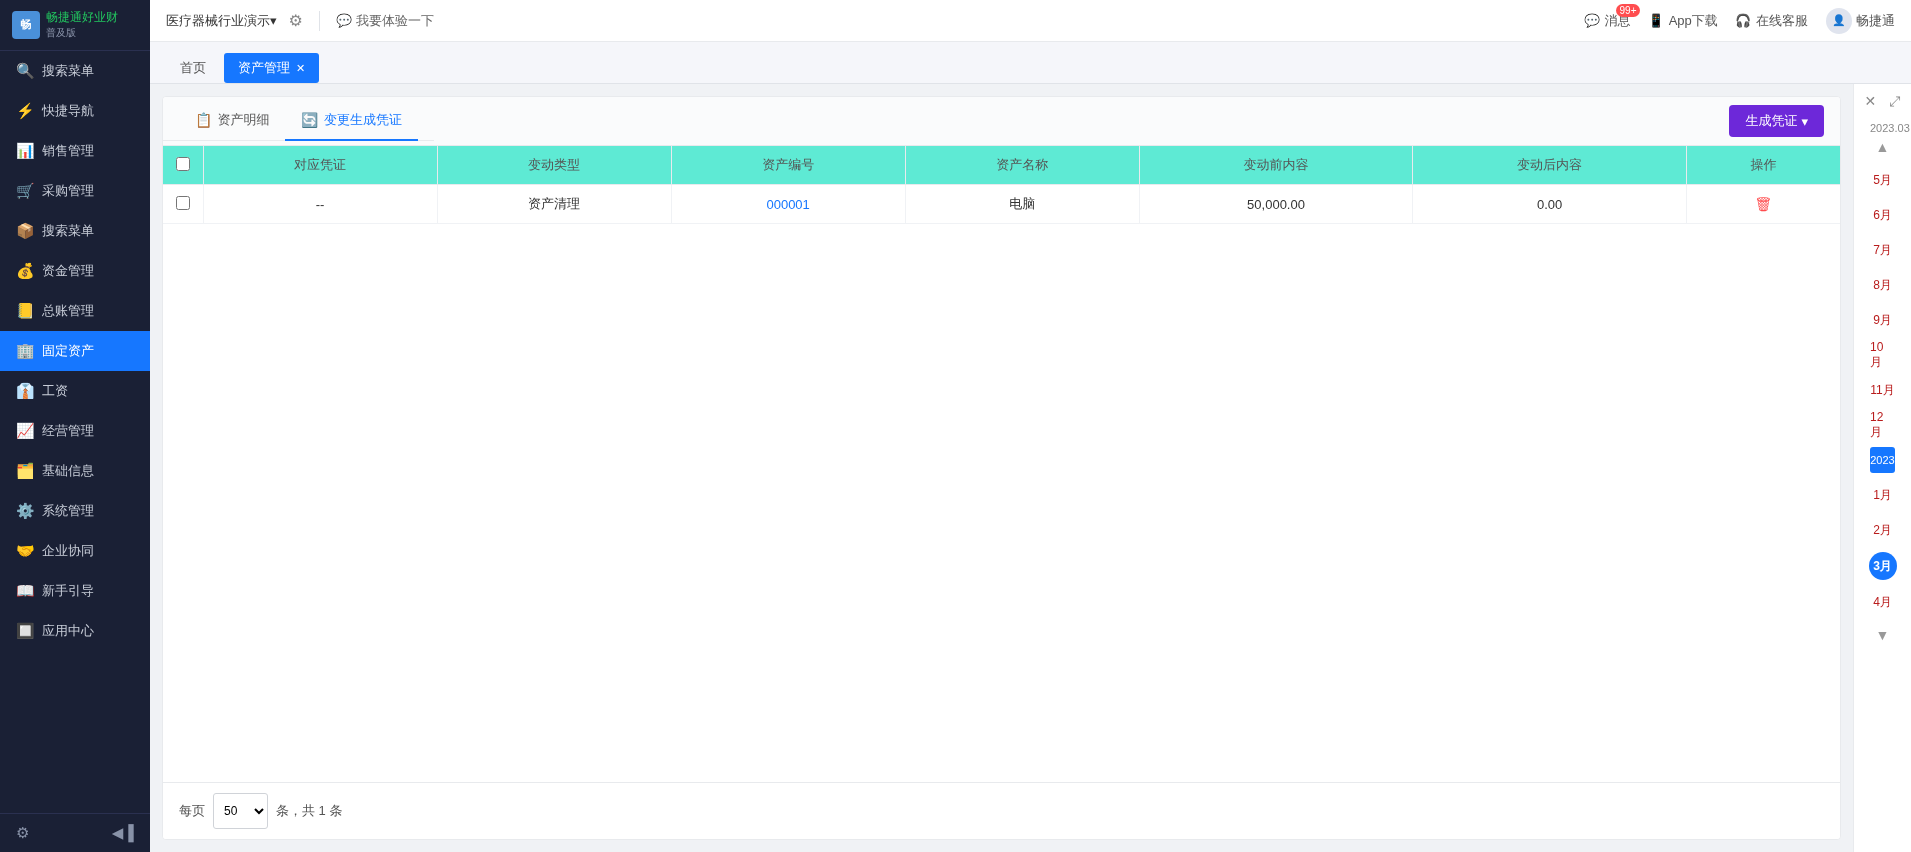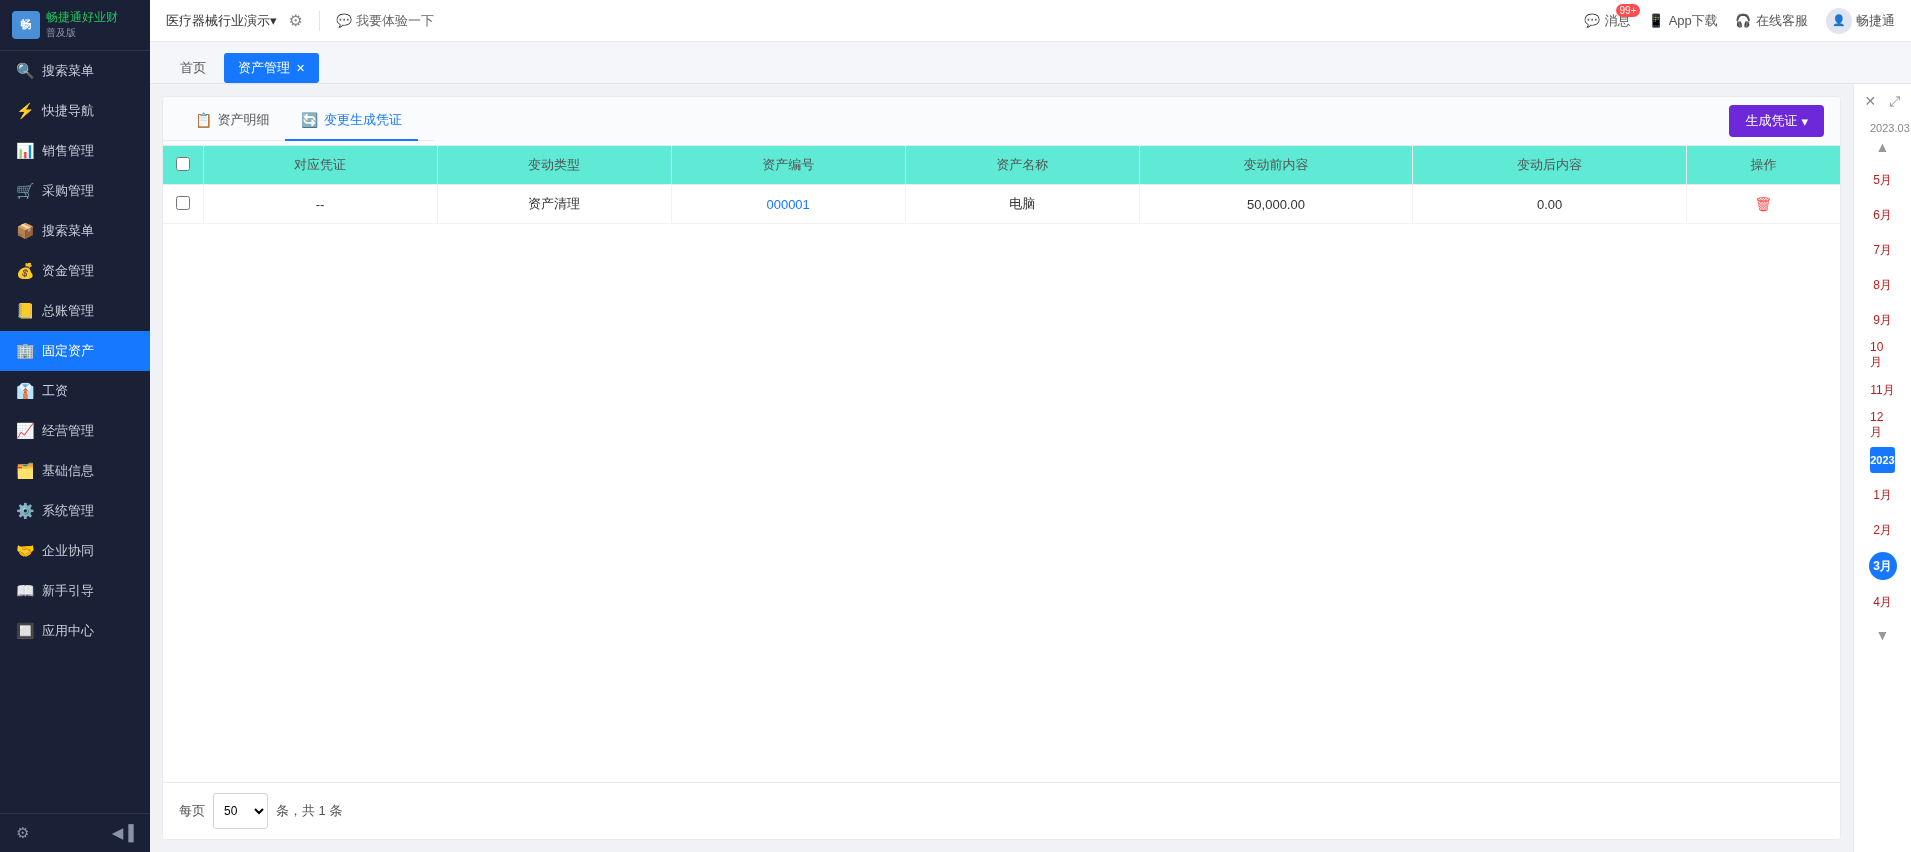--- a/index.html
+++ b/index.html
@@ -305,21 +305,21 @@
       width: 28px;
       height: 28px;
       margin: 1px auto;
       font-weight: bold;
     }
     .timeline-month.year-label {
       background: #1677ff;
       color: white;
       border-radius: 3px;
       font-size: 11px;
-      font-weight: bold;
+      font-weight: normal;
       margin: 2px 4px;
     }
     .scroll-arrow {
       display: flex; align-items: center; justify-content: center;
       height: 22px;
       cursor: pointer;
       color: #999;
       font-size: 14px;
     }
 

